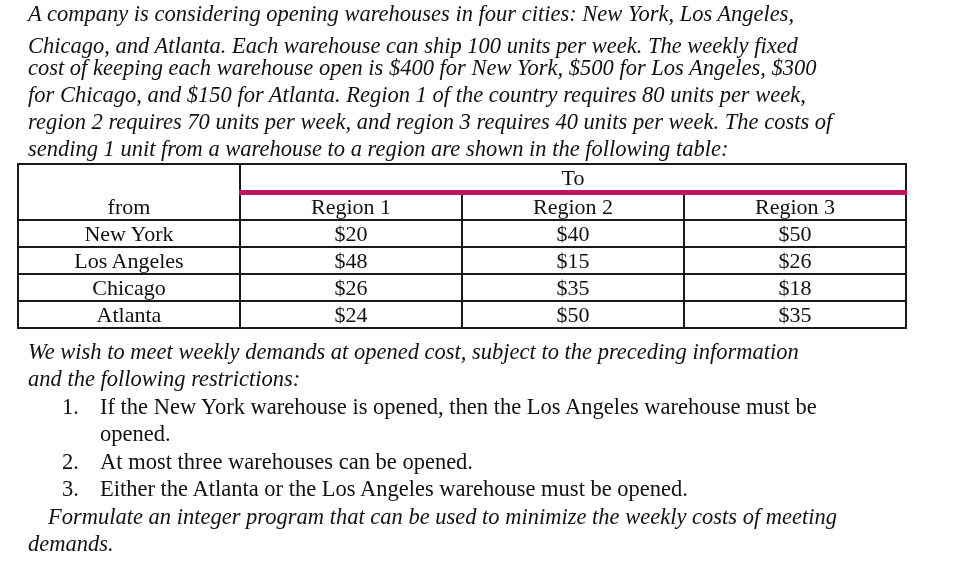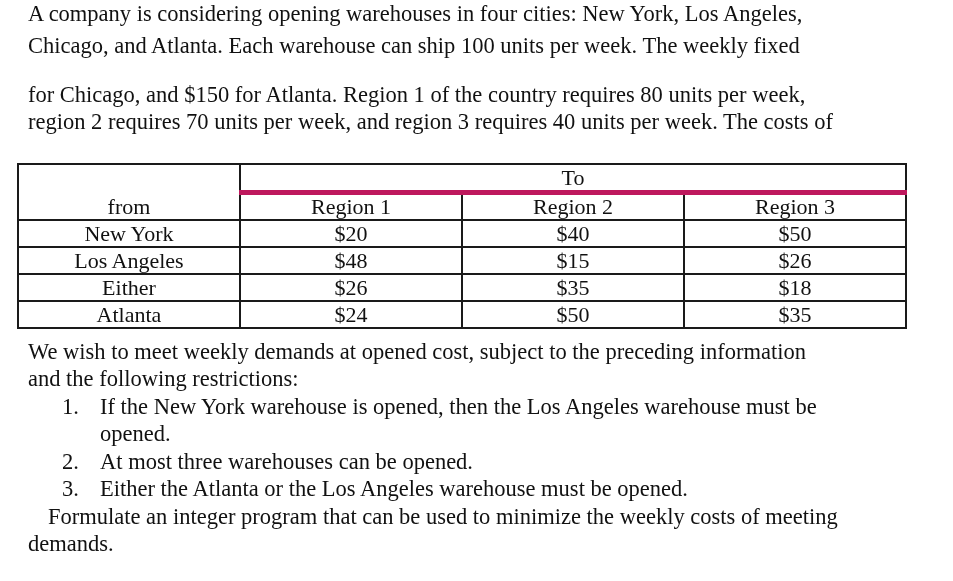--- a/index.html
+++ b/index.html
@@ -4,21 +4,21 @@
 <style>
   html, body { margin: 0; padding: 0; background: #ffffff; }
   body {
     width: 953px; height: 581px; overflow: hidden; position: relative;
     font-family: "Liberation Serif", "DejaVu Serif", serif;
     color: #111111;
   }
   .page { position: absolute; left: 0; top: 0; width: 953px; height: 581px; }
   .line {
     position: absolute; left: 28px; white-space: nowrap;
-    font-size: 22.5px; line-height: 28px;
+    font-size: 22.5px; line-height: 28px; font-style: italic;
   }
   .cost-table {
     position: absolute; left: 17px; top: 163px;
     width: 888px; border-collapse: collapse; table-layout: fixed;
     font-size: 22px;
   }
   .cost-table td {
     border: 2px solid #1a1a1a; text-align: center; padding: 0;
     line-height: 24px; height: 24px; vertical-align: bottom;
   }
@@ -30,22 +30,24 @@
   .num { position: absolute; left: 62px; }
   .txt { position: absolute; left: 100px; }
 </style>
 </head>
 <body>
 
 <div class="page">
 
   <div class="line" style="top:0px;">A company is considering opening warehouses in four cities: New York, Los Angeles,</div>
   <div class="line" style="top:32px;">Chicago, and Atlanta. Each warehouse can ship 100 units per week. The weekly fixed</div>
+  <div class="line" style="top:54px;">cost of keeping each warehouse open is $400 for New York, $500 for Los Angeles, $300</div>
   <div class="line" style="top:81px;">for Chicago, and $150 for Atlanta. Region 1 of the country requires 80 units per week,</div>
   <div class="line" style="top:108px;">region 2 requires 70 units per week, and region 3 requires 40 units per week. The costs of</div>
+  <div class="line" style="top:135px;">sending 1 unit from a warehouse to a region are shown in the following table:</div>
 
   <table class="cost-table">
     <colgroup>
       <col style="width:222px">
         <col style="width:222px">
         <col style="width:222px">
         <col style="width:222px">
     </colgroup>
     <tbody>
         <tr>
@@ -63,21 +65,21 @@
       <td>$40</td>
       <td>$50</td>
     </tr>
     <tr class="row">
       <td>Los Angeles</td>
       <td>$48</td>
       <td>$15</td>
       <td>$26</td>
     </tr>
     <tr class="row">
-      <td>Either</td>
+      <td>Chicago</td>
       <td>$26</td>
       <td>$35</td>
       <td>$18</td>
     </tr>
     <tr class="row">
       <td>Atlanta</td>
       <td>$24</td>
       <td>$50</td>
       <td>$35</td>
     </tr>

